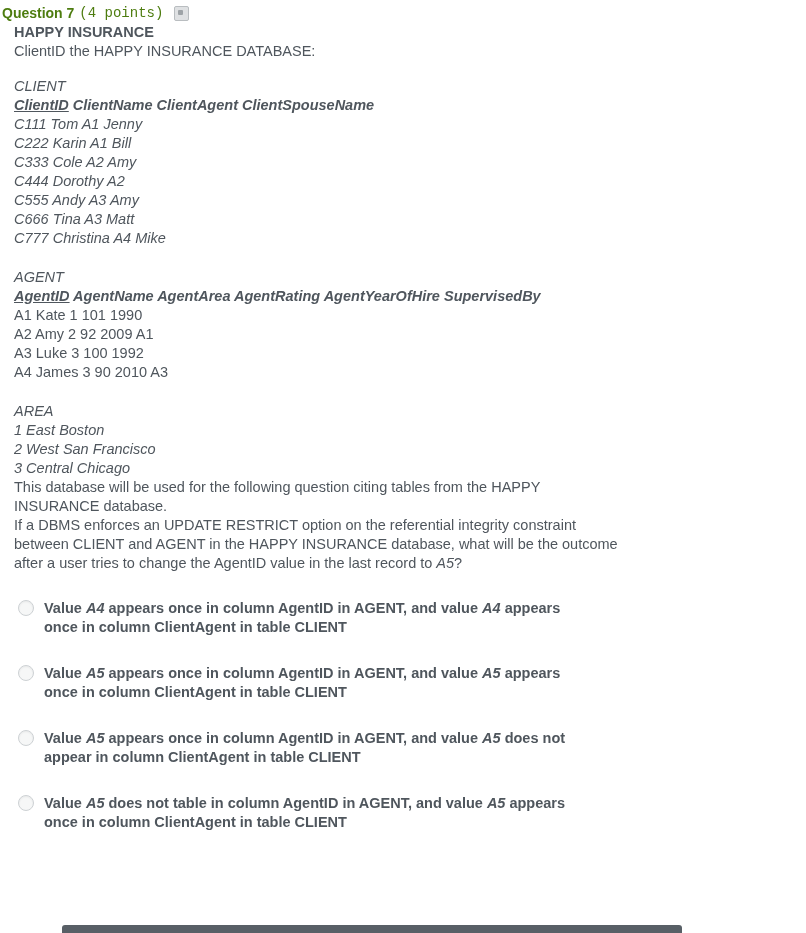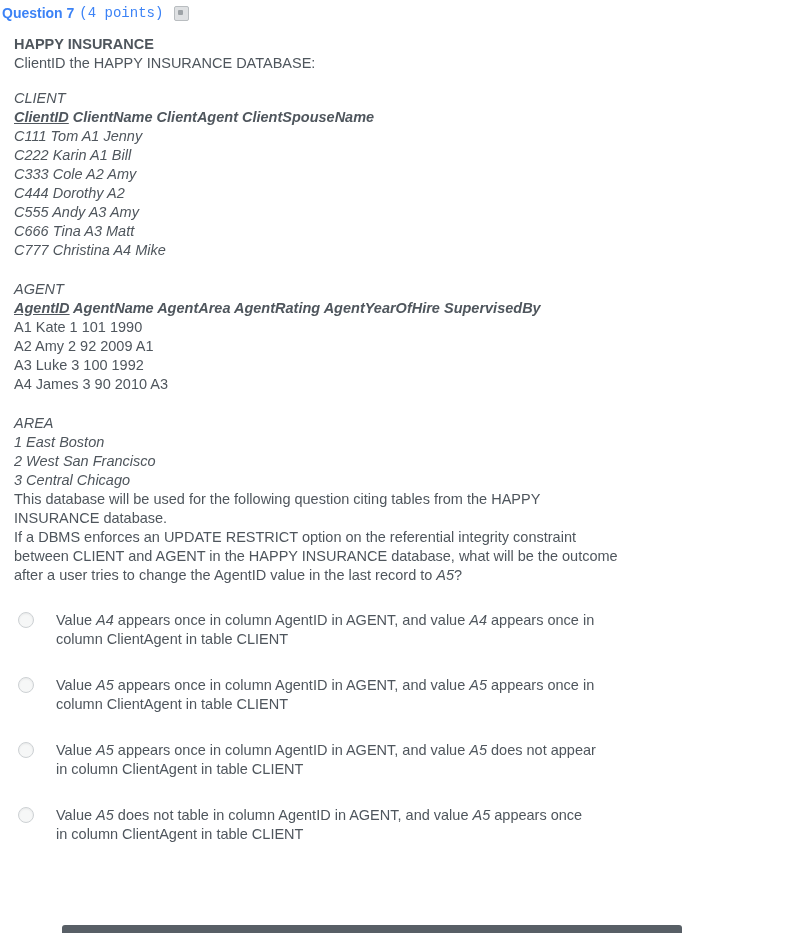--- a/index.html
+++ b/index.html
@@ -18,23 +18,22 @@
     padding: 4px 0 0 2px;
     box-sizing: border-box;
     color: #4f565d;
     font-size: 14.5px;
     line-height: 19px;
   }
   .q-header {
     display: flex;
     align-items: center;
     gap: 5px;
-    color: #3b82f6;
+    color: #4d7c0f;
     font-size: 14px;
-    margin-bottom: 12px;
   }
   .q-title { font-weight: bold; }
   .q-points { font-weight: normal; font-family: Liberation Mono, monospace; }
   .q-icon {
     display: inline-block;
     width: 13px;
     height: 13px;
     margin-left: 6px;
     border: 1px solid #b9bdc0;
     border-radius: 2px;
@@ -62,24 +61,25 @@
   .tkey { text-decoration: underline; }
   .trow { }
   .trow.row-italic { font-style: italic; }
   .para { margin-top: 14px; }
   .para-q { margin-top: 18px; }
   .em { font-style: italic; }
   .options { margin-top: 26px; }
   .option {
     display: flex;
     align-items: flex-start;
-    gap: 22px;
+    gap: 10px;
     padding-left: 4px;
     margin-bottom: 27px;
     cursor: pointer;
+    font-weight: bold;
   }
   .radio {
     flex: 0 0 auto;
     width: 16px;
     height: 16px;
     margin-top: 1px;
     border-radius: 50%;
     border: 1px solid #cdd1d4;
     background: #f6f7f7;
     box-shadow: inset 0 1px 2px rgba(0,0,0,0.06);

